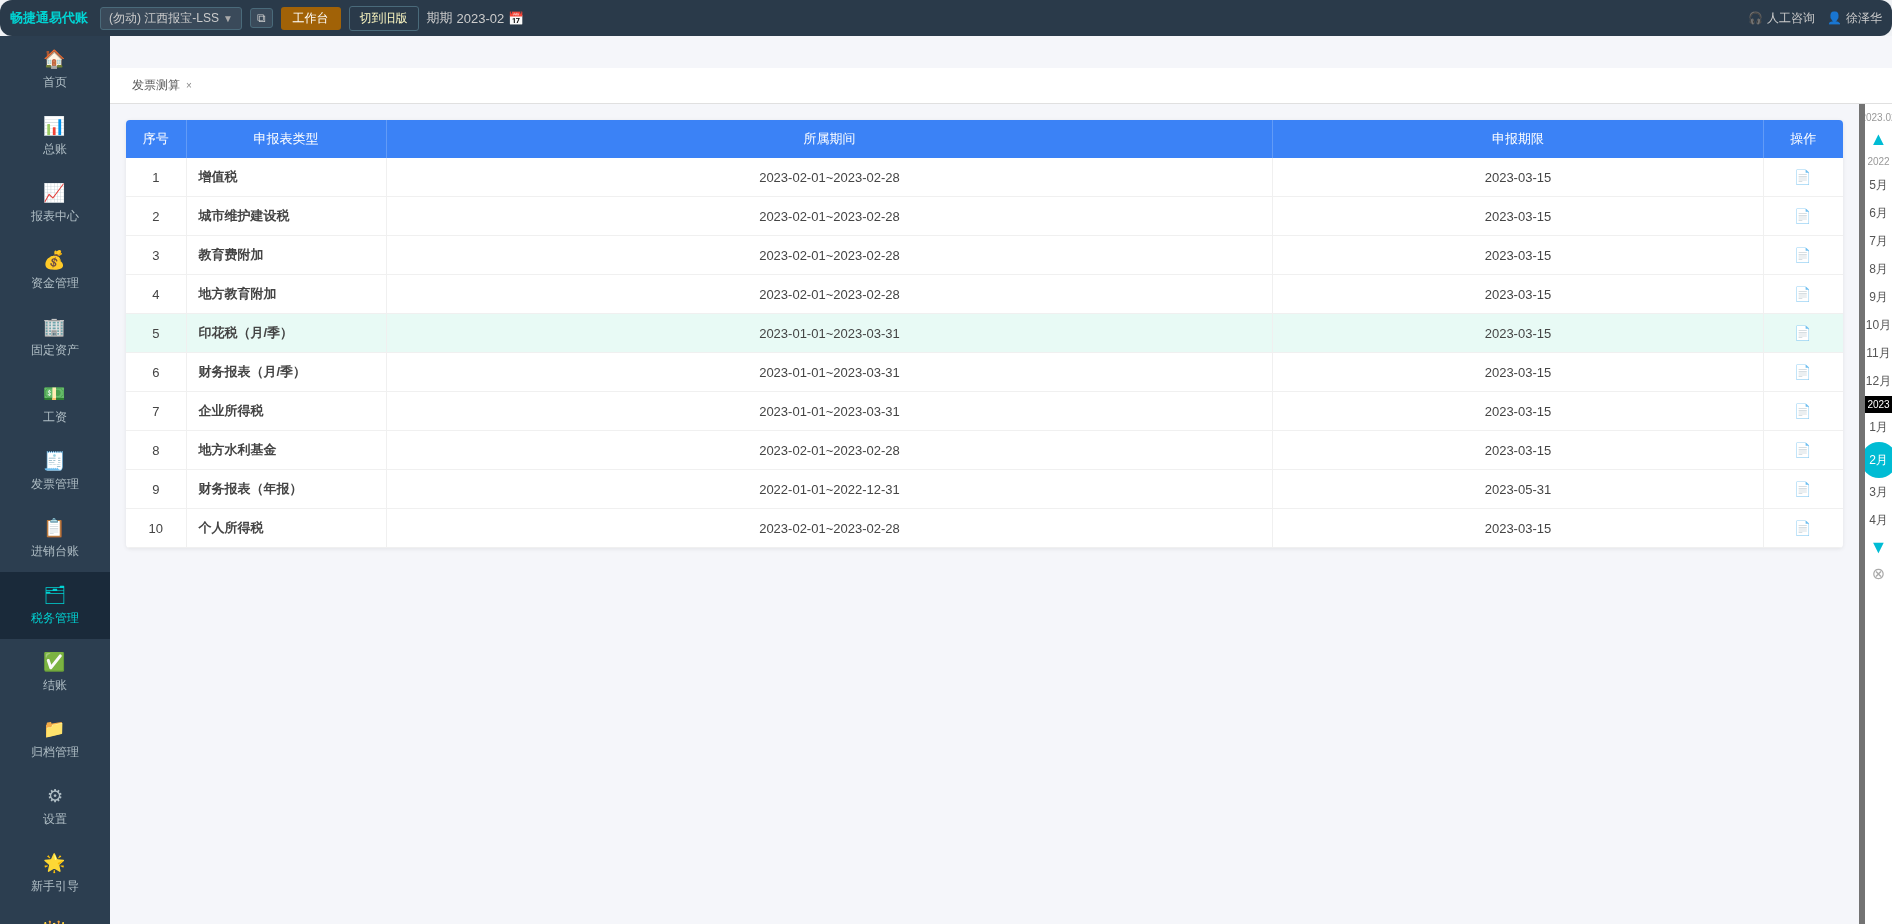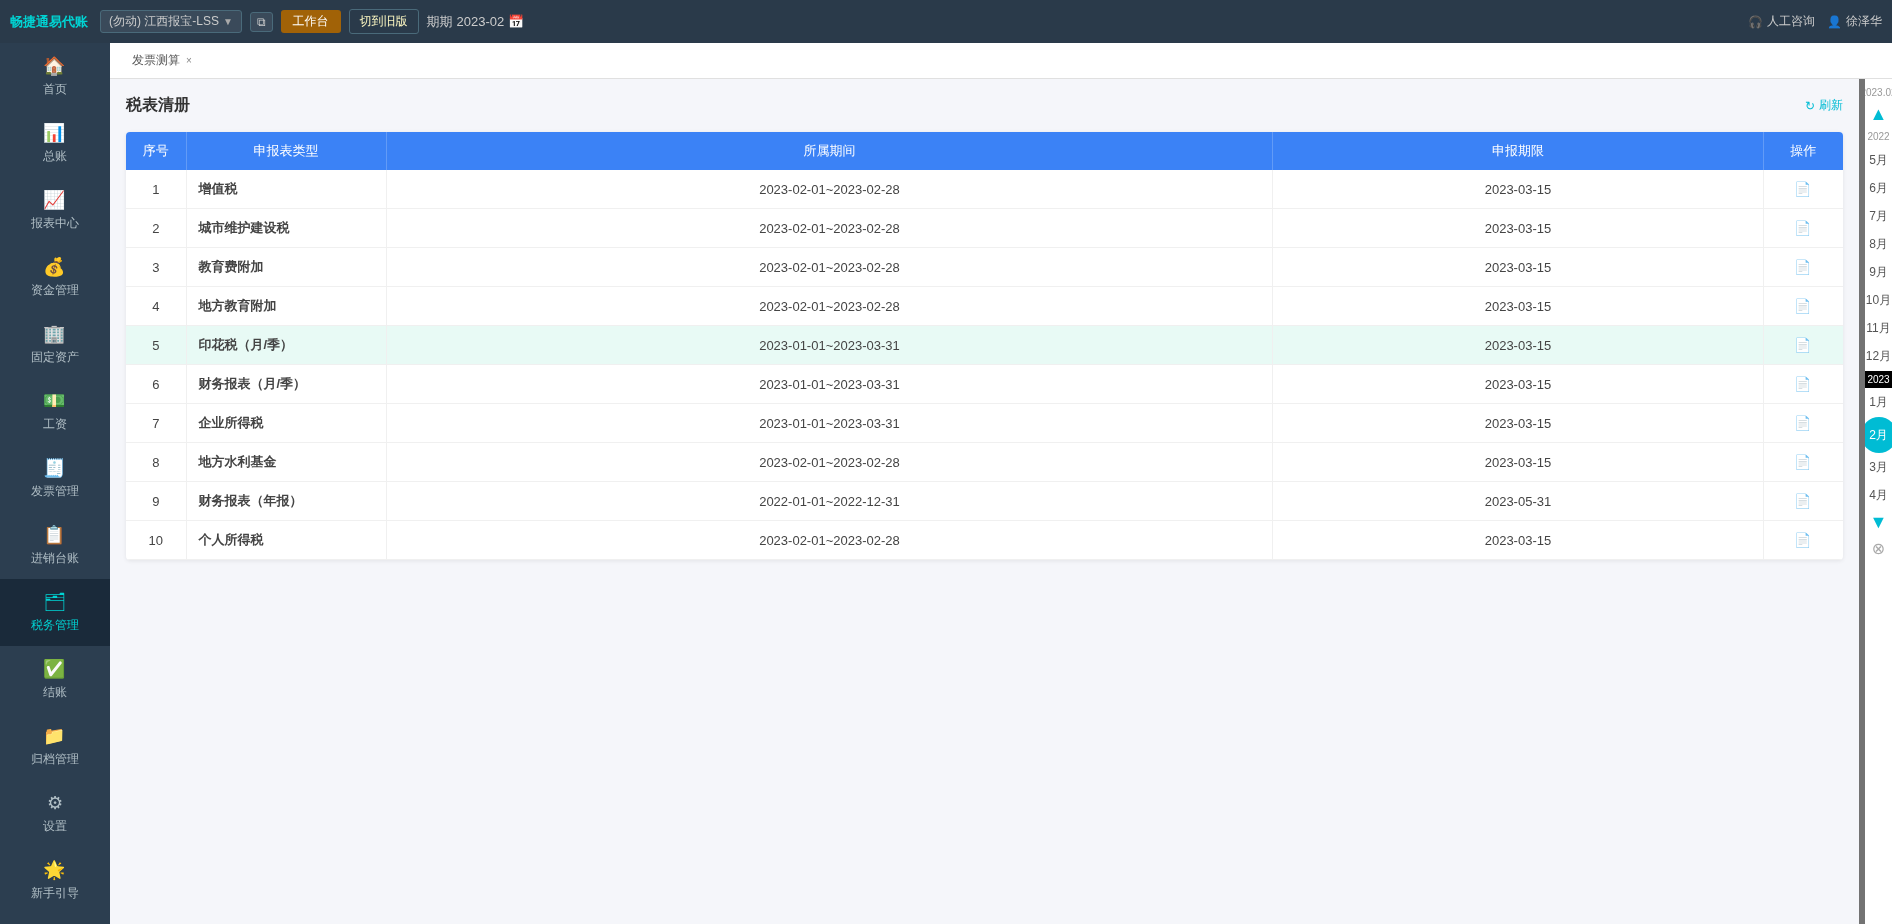--- a/index.html
+++ b/index.html
@@ -1,26 +1,27 @@
 <!DOCTYPE html>
 <html><head>
   <meta charset="utf-8">
   <style>
     * { box-sizing: border-box; margin: 0; padding: 0; }
     body { font-family: 'Microsoft YaHei', Arial, sans-serif; font-size: 13px; background: #f0f2f5; display: flex; flex-direction: column; height: 924px; overflow: hidden; }
 
     
     .top-bar {
-      height: 43px;
+      height: 36px;
       background: #2a3a4a;
       display: flex;
       align-items: center;
       padding: 0 10px;
       flex-shrink: 0;
       gap: 8px;
+      border-radius: 12px;
     }
     .top-bar-logo {
       color: #00d4d4;
       font-size: 13px;
       font-weight: bold;
       margin-right: 4px;
     }
     .top-bar-company {
       color: #ccc;
       font-size: 12px;
@@ -120,20 +121,21 @@
     .tab-bar {
       background: white;
       border-bottom: 1px solid #e0e0e0;
       display: flex;
       align-items: center;
       padding: 0 10px;
       height: 36px;
       flex-shrink: 0;
       gap: 2px;
       overflow-x: auto;
+      margin-top: 32px;
     }
     .tab-item {
       padding: 6px 12px;
       font-size: 12px;
       color: #555;
       cursor: pointer;
       white-space: nowrap;
       display: flex;
       align-items: center;
       gap: 4px;
@@ -377,27 +379,20 @@
             <span>发票测算</span>
             <span class="tab-close">×</span>
           </div>
           <div class="tab-item"></div>
         </div>
     </div>
 
     <div class="page-content">
       <div class="main-panel">
 
-        <div class="page-header">
-          <span class="page-title">税表清册</span>
-          <button class="refresh-btn">
-            <span>↻</span>
-            <span>刷新</span>
-          </button>
-        </div>
 
         <table class="data-table">
           <thead>
             <tr>
               <th style="width:60px">序号</th>
               <th style="width:200px">申报表类型</th>
               <th>所属期间</th>
               <th>申报期限</th>
               <th style="width:80px">操作</th>
             </tr>

